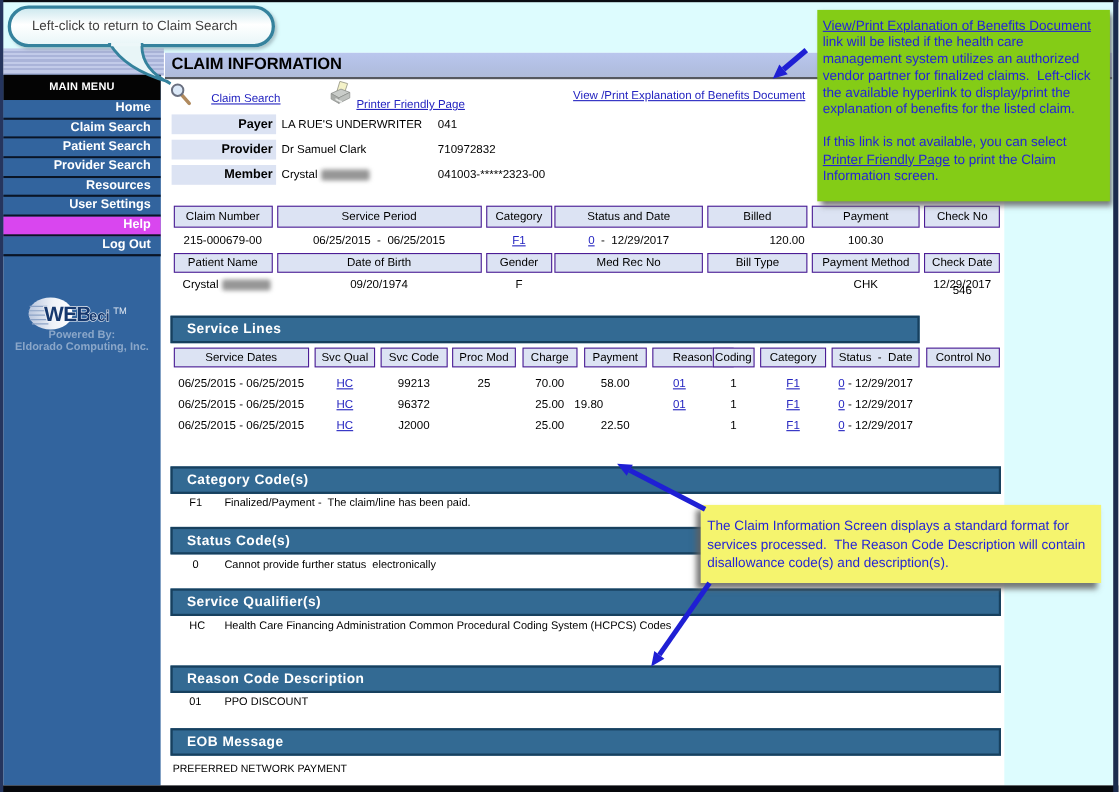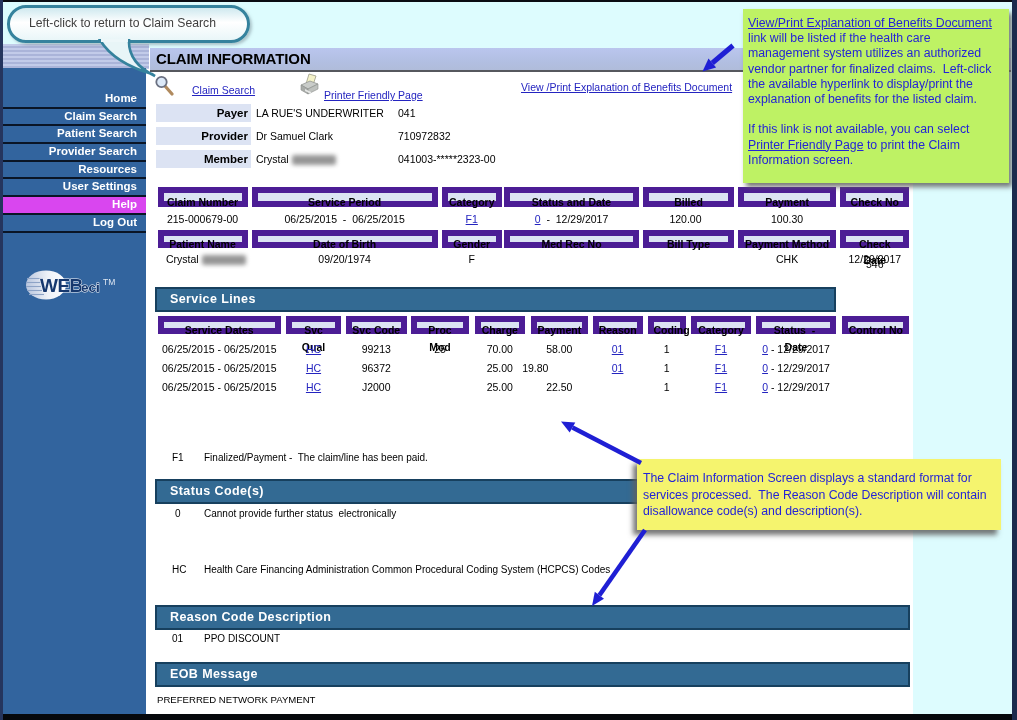--- a/index.html
+++ b/index.html
@@ -1,21 +1,21 @@
 <!DOCTYPE html>
 <html><head>
 <meta charset="utf-8">
 <style>
   html,body{margin:0;padding:0;}
   #page{position:relative;width:1017px;height:720px;background:#ffffff;overflow:hidden;
         font-family:"Liberation Sans", sans-serif;}
   .abs{position:absolute;}
   .lnk{color:#2424c0;text-decoration:underline;}
-  .hdrcell{position:absolute;background:#dce3f3;border:6px solid #4c1d95;
-           font-weight:bold;font-size:10.5px;color:#000;text-align:center;
+  .hdrcell{position:absolute;background:#dce3f3;border:1px solid #4c1d95;
+           font-weight:normal;font-size:10.5px;color:#000;text-align:center;
            box-sizing:border-box;}
   .dcell{position:absolute;font-size:10.5px;color:#000;text-align:center;}
   .secbar{position:absolute;left:155px;width:755px;height:25px;background:#336a93;
           border:2px solid #17405e;box-sizing:border-box;color:#fff;font-weight:bold;
           font-size:12.5px;line-height:21px;padding-left:13px;letter-spacing:0.4px;}
   .code{position:absolute;font-size:10px;color:#000;}
   .blur{display:inline-block;background:#969696;filter:blur(2px);border-radius:2px;
         vertical-align:middle;}
 </style>
 </head>
@@ -28,20 +28,22 @@
 
   <div class="abs" style="left:3px;top:44px;width:146px;height:25px;
        background:repeating-linear-gradient(to bottom,#c2cbe9 0px,#c2cbe9 2px,#aab4d9 2px,#aab4d9 4px);"></div>
 
   <div class="abs" style="left:150px;top:48px;width:861px;height:22px;
        background:linear-gradient(to bottom,#bac6ee 0%,#b2bfe2 60%,#b0bcda 100%);"></div>
   <div class="abs" style="left:150px;top:70px;width:861px;height:2px;background:#56585e;"></div>
   <div class="abs" style="left:156px;top:50px;font-size:15px;font-weight:bold;color:#000;letter-spacing:-0.1px;">CLAIM&nbsp;INFORMATION</div>
 
   <div class="abs" style="left:3px;top:68px;width:143px;height:646px;background:#32649e;"></div>
+  <div class="abs" style="left:3px;top:68px;width:143px;height:23px;background:#040404;
+       color:#fff;font-weight:bold;font-size:10px;line-height:23px;text-align:center;letter-spacing:0.2px;">MAIN&nbsp;MENU</div>
   <div class="abs" id="menu" style="left:3px;top:91px;width:143px;">
       <div style="height:15.7px;background:#32649e;border-bottom:2px solid #0a1526;color:#fff;font-weight:bold;font-size:11.5px;line-height:15px;text-align:right;padding-right:9px;">Home</div>
       <div style="height:15.7px;background:#32649e;border-bottom:2px solid #0a1526;color:#fff;font-weight:bold;font-size:11.5px;line-height:15px;text-align:right;padding-right:9px;">Claim Search</div>
       <div style="height:15.7px;background:#32649e;border-bottom:2px solid #0a1526;color:#fff;font-weight:bold;font-size:11.5px;line-height:15px;text-align:right;padding-right:9px;">Patient Search</div>
       <div style="height:15.7px;background:#32649e;border-bottom:2px solid #0a1526;color:#fff;font-weight:bold;font-size:11.5px;line-height:15px;text-align:right;padding-right:9px;">Provider Search</div>
       <div style="height:15.7px;background:#32649e;border-bottom:2px solid #0a1526;color:#fff;font-weight:bold;font-size:11.5px;line-height:15px;text-align:right;padding-right:9px;">Resources</div>
       <div style="height:15.7px;background:#32649e;border-bottom:2px solid #0a1526;color:#fff;font-weight:bold;font-size:11.5px;line-height:15px;text-align:right;padding-right:9px;">User Settings</div>
       <div style="height:15.7px;background:#d946ef;border-bottom:2px solid #0a1526;color:#fff;font-weight:bold;font-size:11.5px;line-height:15px;text-align:right;padding-right:9px;">Help</div>
       <div style="height:15.7px;background:#32649e;border-bottom:2px solid #0a1526;color:#fff;font-weight:bold;font-size:11.5px;line-height:15px;text-align:right;padding-right:9px;">Log Out</div>
     </div>
@@ -59,20 +61,22 @@
       <line x1="24" y1="16.5" x2="40" y2="16.5"></line>
       <line x1="23" y1="20.5" x2="38" y2="20.5"></line>
       <line x1="23" y1="24.5" x2="38" y2="24.5"></line>
       <line x1="24" y1="28.5" x2="39" y2="28.5"></line>
       <line x1="26" y1="32.5" x2="41" y2="32.5"></line>
     </g>
     <text x="37" y="30" font-family="Liberation Sans, sans-serif" font-size="19" font-weight="bold" fill="#16386e" stroke="#f4f7fb" stroke-width="1" paint-order="stroke" letter-spacing="-0.5">WEB</text>
     <text x="78" y="30" font-family="Liberation Sans, sans-serif" font-size="13.5" font-weight="bold" fill="#16386e" stroke="#f4f7fb" stroke-width="0.9" paint-order="stroke">eci</text>
     <text x="100" y="23" font-family="Liberation Sans, sans-serif" font-size="8.5" fill="#dfe7f2">TM</text>
   </svg>
+  <div class="abs" style="left:3px;top:300px;width:143px;text-align:center;color:#8ba7c9;
+       font-weight:bold;font-size:10px;line-height:10.5px;">Powered By:<br>Eldorado Computing, Inc.</div>
 
   <svg class="abs" style="left:154px;top:74px;" width="22" height="22" viewBox="0 0 22 22">
     <line x1="11" y1="12" x2="18" y2="20" stroke="#b08a5e" stroke-width="3.2" stroke-linecap="round"></line>
     <circle cx="7.5" cy="8" r="5.2" fill="#dce9f8" stroke="#6a7080" stroke-width="1.8"></circle>
   </svg>
   <svg class="abs" style="left:299px;top:72px;" width="22" height="25" viewBox="0 0 22 25">
     <polygon points="7,12 10,2 17,4 14,13" fill="#f4f2c8" stroke="#9a9a88" stroke-width="0.8"></polygon>
     <polygon points="2,13 11,9 19,12 9,17" fill="#c9ccc9" stroke="#8a8d8a" stroke-width="0.7"></polygon>
     <polygon points="2,13 9,17 9,22 2,18" fill="#a9aca9" stroke="#8a8d8a" stroke-width="0.6"></polygon>
     <polygon points="9,17 19,12 19,17 9,22" fill="#bec1be" stroke="#8a8d8a" stroke-width="0.6"></polygon>
@@ -102,21 +106,21 @@
       <div class="hdrcell" style="left:504px;top:186.5px;width:135px;height:20.5px;line-height:19px;">Status and Date</div>
       <div class="hdrcell" style="left:643px;top:186.5px;width:91px;height:20.5px;line-height:19px;">Billed</div>
       <div class="hdrcell" style="left:738.4px;top:186.5px;width:97.4px;height:20.5px;line-height:19px;">Payment</div>
       <div class="hdrcell" style="left:840.3px;top:186.5px;width:69px;height:20.5px;line-height:19px;">Check No</div>
     </div>
   <div id="row1data">
       <div class="dcell" style="left:157.5px;top:213px;width:90px;">215-000679-00</div>
       <div class="dcell" style="left:251.6px;top:213px;width:186px;">06/25/2015&nbsp; - &nbsp;06/25/2015</div>
       <div class="dcell" style="left:442px;top:213px;width:59.5px;"><span class="lnk">F1</span></div>
       <div class="dcell" style="left:504px;top:213px;width:135px;"><span class="lnk">0</span>&nbsp; - &nbsp;12/29/2017</div>
-      <div class="dcell" style="left:640px;top:213px;width:91px;">120.00</div>
+      <div class="dcell" style="left:670px;top:213px;width:91px;">120.00</div>
       <div class="dcell" style="left:738.4px;top:213px;width:97.4px;">100.30</div>
       <div class="dcell" style="left:840.3px;top:213px;width:69px;margin-top:45px;">546</div>
     </div>
 
   <div id="row2head">
       <div class="hdrcell" style="left:157.5px;top:229.5px;width:90px;height:18px;line-height:16.5px;">Patient Name</div>
       <div class="hdrcell" style="left:251.6px;top:229.5px;width:186px;height:18px;line-height:16.5px;">Date of Birth</div>
       <div class="hdrcell" style="left:442px;top:229.5px;width:59.5px;height:18px;line-height:16.5px;">Gender</div>
       <div class="hdrcell" style="left:504px;top:229.5px;width:135px;height:18px;line-height:16.5px;">Med Rec No</div>
       <div class="hdrcell" style="left:643px;top:229.5px;width:91px;height:18px;line-height:16.5px;">Bill Type</div>
@@ -132,21 +136,21 @@
     </div>
 
   <div class="secbar" style="top:287px;width:681px;">Service Lines</div>
   <div id="svchead">
       <div class="hdrcell" style="left:157.5px;top:315.5px;width:123.5px;height:18.5px;line-height:17px;font-size:10.5px;">Service Dates</div>
       <div class="hdrcell" style="left:286px;top:315.5px;width:55px;height:18.5px;line-height:17px;font-size:10.5px;">Svc Qual</div>
       <div class="hdrcell" style="left:346px;top:315.5px;width:60.5px;height:18.5px;line-height:17px;font-size:10.5px;">Svc Code</div>
       <div class="hdrcell" style="left:411px;top:315.5px;width:58px;height:18.5px;line-height:17px;font-size:10.5px;">Proc Mod</div>
       <div class="hdrcell" style="left:475px;top:315.5px;width:49.6px;height:18.5px;line-height:17px;font-size:10.5px;">Charge</div>
       <div class="hdrcell" style="left:531px;top:315.5px;width:56.6px;height:18.5px;line-height:17px;font-size:10.5px;">Payment</div>
-      <div class="hdrcell" style="left:592.6px;top:315.5px;width:50px;height:18.5px;line-height:17px;font-size:10.5px;text-align:right;">Reason</div>
+      <div class="hdrcell" style="left:592.6px;top:315.5px;width:74px;height:18.5px;line-height:17px;font-size:10.5px;">Reason</div>
       <div class="hdrcell" style="left:647.5px;top:315.5px;width:38.5px;height:18.5px;line-height:17px;font-size:10.5px;">Coding</div>
       <div class="hdrcell" style="left:691px;top:315.5px;width:60px;height:18.5px;line-height:17px;font-size:10.5px;">Category</div>
       <div class="hdrcell" style="left:756px;top:315.5px;width:80px;height:18.5px;line-height:17px;font-size:10.5px;">Status&nbsp; -&nbsp; Date</div>
       <div class="hdrcell" style="left:842.3px;top:315.5px;width:67px;height:18.5px;line-height:17px;font-size:10.5px;">Control No</div>
     </div>
   <div id="svcdata">
       <div class="dcell" style="left:157.5px;top:343px;width:123.5px;">06/25/2015&nbsp;-&nbsp;06/25/2015</div>
       <div class="dcell" style="left:286px;top:343px;width:55px;"><span class="lnk">HC</span></div>
       <div class="dcell" style="left:346px;top:343px;width:60.5px;">99213</div>
       <div class="dcell" style="left:411px;top:343px;width:58px;">25</div>
@@ -168,40 +172,42 @@
       <div class="dcell" style="left:157.5px;top:381px;width:123.5px;">06/25/2015&nbsp;-&nbsp;06/25/2015</div>
       <div class="dcell" style="left:286px;top:381px;width:55px;"><span class="lnk">HC</span></div>
       <div class="dcell" style="left:346px;top:381px;width:60.5px;">J2000</div>
       <div class="dcell" style="left:475px;top:381px;width:49.6px;">25.00</div>
       <div class="dcell" style="left:531px;top:381px;width:56.6px;">22.50</div>
       <div class="dcell" style="left:647.5px;top:381px;width:38.5px;">1</div>
       <div class="dcell" style="left:691px;top:381px;width:60px;"><span class="lnk">F1</span></div>
       <div class="dcell" style="left:756px;top:381px;width:80px;"><span class="lnk">0</span> - 12/29/2017</div>
     </div>
 
+  <div class="secbar" style="top:424px;">Category Code(s)</div>
   <div class="code" style="left:172px;top:452px;">F1</div>
   <div class="code" style="left:204px;top:452px;">Finalized/Payment -&nbsp; The claim/line has been paid.</div>
 
   <div class="secbar" style="top:479px;">Status Code(s)</div>
   <div class="code" style="left:175px;top:508px;">0</div>
   <div class="code" style="left:204px;top:508px;">Cannot provide further status&nbsp; electronically</div>
 
+  <div class="secbar" style="top:535px;">Service Qualifier(s)</div>
   <div class="code" style="left:172px;top:564px;">HC</div>
   <div class="code" style="left:204px;top:564px;">Health Care Financing Administration Common Procedural Coding System (HCPCS) Codes</div>
 
   <div class="secbar" style="top:605px;">Reason Code Description</div>
   <div class="code" style="left:172px;top:633px;">01</div>
   <div class="code" style="left:204px;top:633px;">PPO DISCOUNT</div>
 
   <div class="secbar" style="top:662px;">EOB Message</div>
   <div class="code" style="left:157px;top:694px;font-size:9.6px;">PREFERRED NETWORK PAYMENT</div>
 
   <div class="abs" style="left:0;top:714px;width:1017px;height:6px;background:#06080c;"></div>
 
-  <div class="abs" style="left:743px;top:9px;width:266px;height:174px;background:#bef264;
+  <div class="abs" style="left:743px;top:9px;width:266px;height:174px;background:#84cc16;
        box-shadow:3px 4px 5px rgba(96,96,96,0.85);color:#2424d6;font-size:12.3px;line-height:15.2px;
        padding:7px 0 0 5px;box-sizing:border-box;white-space:nowrap;">
     <span style="text-decoration:underline;">View/Print Explanation of Benefits Document</span><br>
     link will be listed if the health care<br>
     management system utilizes an authorized<br>
     vendor partner for finalized claims.&nbsp; Left-click<br>
     the available hyperlink to display/print the<br>
     explanation of benefits for the listed claim.<br>
     <br>
     If this link is not available, you can select<br>

